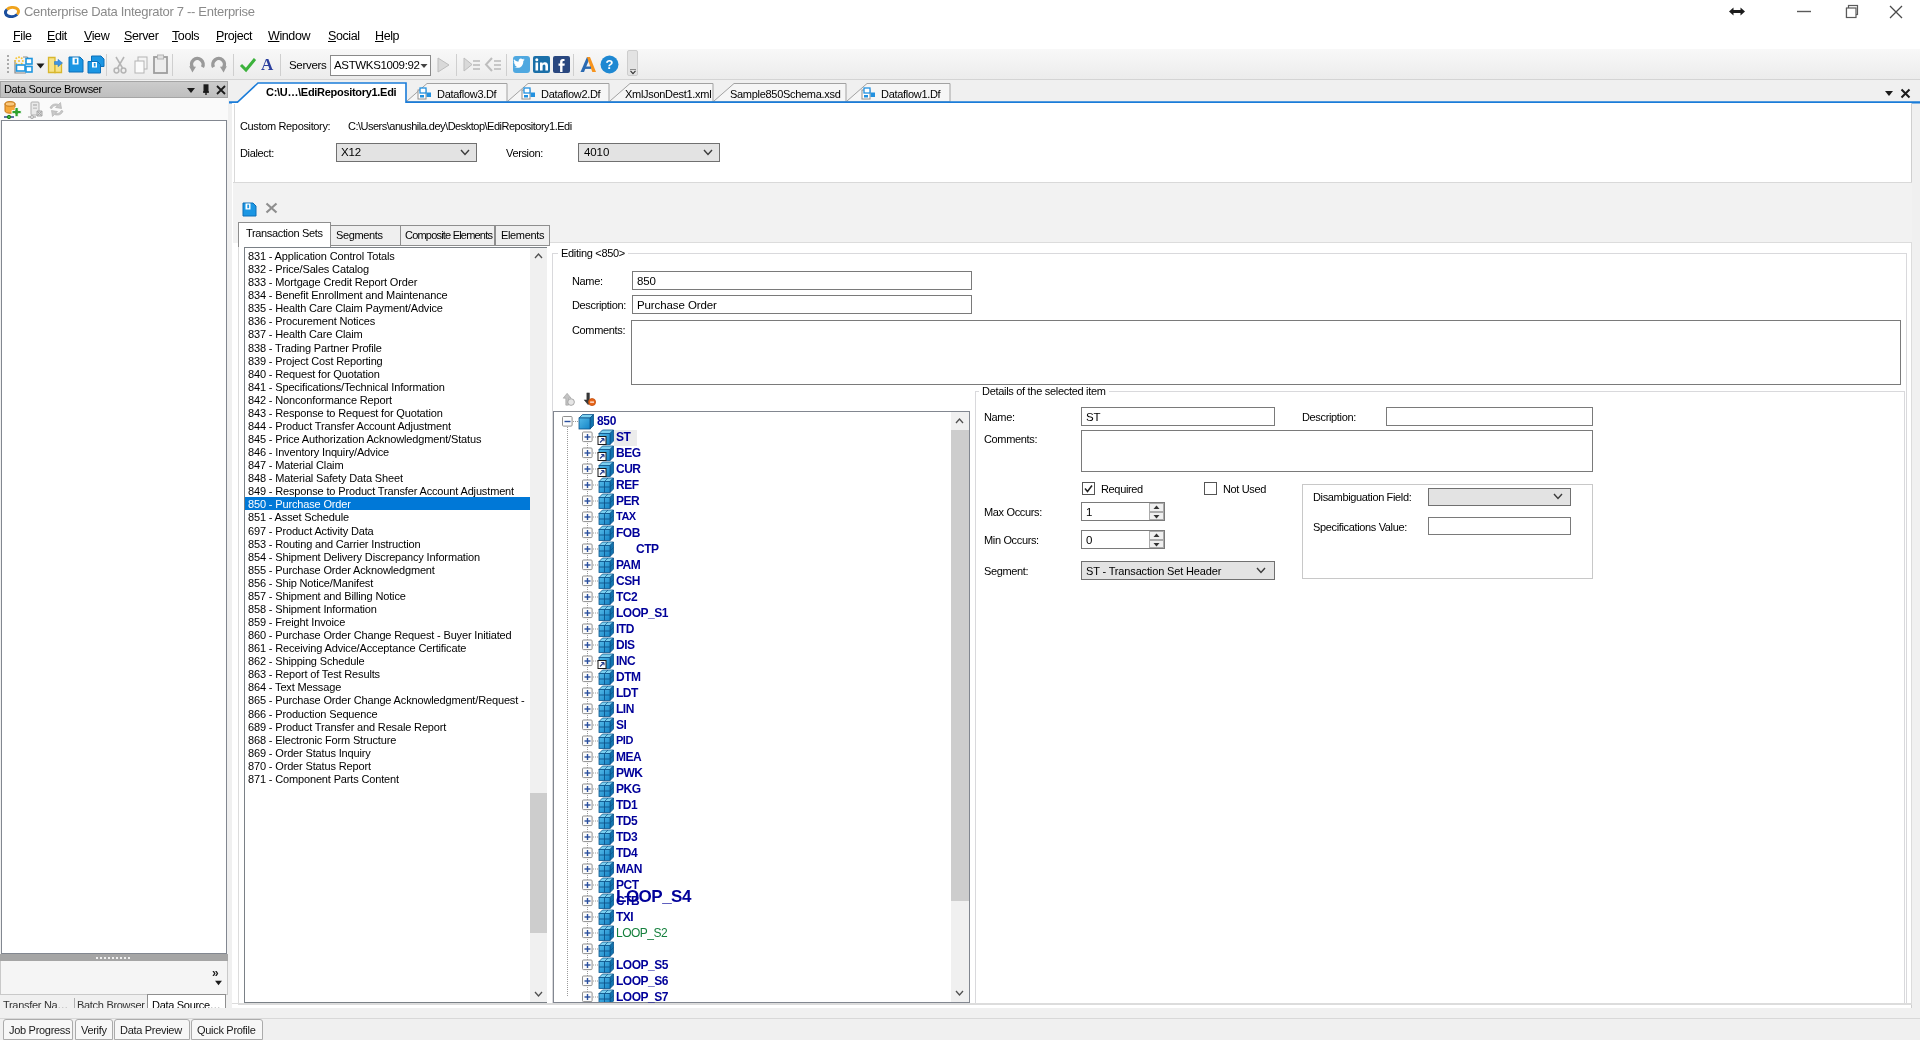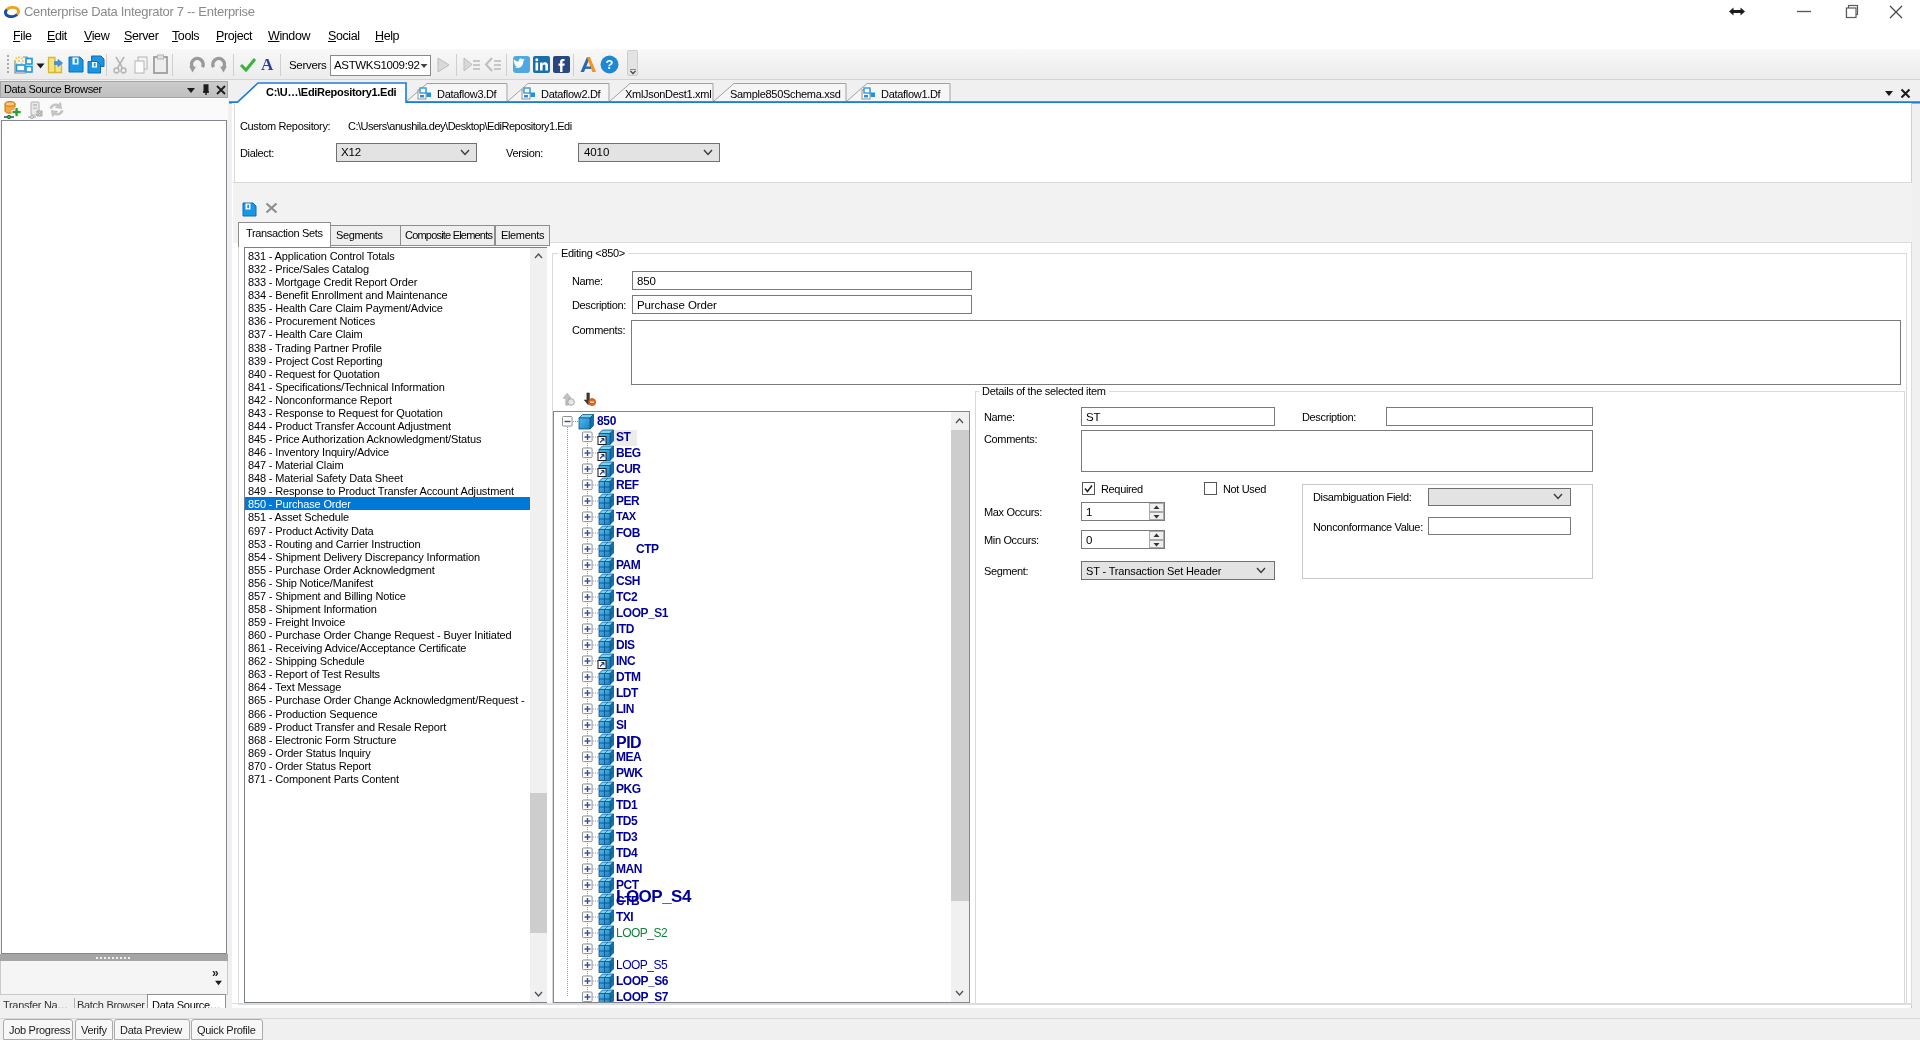--- a/index.html
+++ b/index.html
@@ -621,35 +621,35 @@
 <div class="ab" style="left:616px;top:574px;font-size:12px;letter-spacing:-0.5px;font-weight:bold;color:#000099">CSH</div>
 <div class="ab" style="left:616px;top:590px;font-size:12px;letter-spacing:-0.5px;font-weight:bold;color:#000099">TC2</div>
 <div class="ab" style="left:616px;top:606px;font-size:12px;letter-spacing:-0.5px;font-weight:bold;color:#000099">LOOP_S1</div>
 <div class="ab" style="left:616px;top:622px;font-size:12px;letter-spacing:-0.5px;font-weight:bold;color:#000099">ITD</div>
 <div class="ab" style="left:616px;top:638px;font-size:12px;letter-spacing:-0.5px;font-weight:bold;color:#000099">DIS</div>
 <div class="ab" style="left:616px;top:654px;font-size:12px;letter-spacing:-0.5px;font-weight:bold;color:#000099">INC</div>
 <div class="ab" style="left:616px;top:670px;font-size:12px;letter-spacing:-0.5px;font-weight:bold;color:#000099">DTM</div>
 <div class="ab" style="left:616px;top:686px;font-size:12px;letter-spacing:-0.5px;font-weight:bold;color:#000099">LDT</div>
 <div class="ab" style="left:616px;top:702px;font-size:12px;letter-spacing:-0.5px;font-weight:bold;color:#000099">LIN</div>
 <div class="ab" style="left:616px;top:718px;font-size:12px;letter-spacing:-0.5px;font-weight:bold;color:#000099">SI</div>
-<div class="ab" style="left:616px;top:734px;font-size:16px;letter-spacing:-0.5px;font-weight:bold;color:#000099">PID</div>
+<div class="ab" style="left:616px;top:734px;font-size:11px;letter-spacing:-0.5px;font-weight:bold;color:#000099">PID</div>
 <div class="ab" style="left:616px;top:750px;font-size:12px;letter-spacing:-0.5px;font-weight:bold;color:#000099">MEA</div>
 <div class="ab" style="left:616px;top:766px;font-size:12px;letter-spacing:-0.5px;font-weight:bold;color:#000099">PWK</div>
 <div class="ab" style="left:616px;top:782px;font-size:12px;letter-spacing:-0.5px;font-weight:bold;color:#000099">PKG</div>
 <div class="ab" style="left:616px;top:798px;font-size:12px;letter-spacing:-0.5px;font-weight:bold;color:#000099">TD1</div>
 <div class="ab" style="left:616px;top:814px;font-size:12px;letter-spacing:-0.5px;font-weight:bold;color:#000099">TD5</div>
 <div class="ab" style="left:616px;top:830px;font-size:12px;letter-spacing:-0.5px;font-weight:bold;color:#000099">TD3</div>
 <div class="ab" style="left:616px;top:846px;font-size:12px;letter-spacing:-0.5px;font-weight:bold;color:#000099">TD4</div>
 <div class="ab" style="left:616px;top:862px;font-size:12px;letter-spacing:-0.5px;font-weight:bold;color:#000099">MAN</div>
 <div class="ab" style="left:616px;top:878px;font-size:12px;letter-spacing:-0.5px;font-weight:bold;color:#000099">PCT</div>
 <div class="ab" style="left:616px;top:894px;font-size:12px;letter-spacing:-0.5px;font-weight:bold;color:#000099">CTB</div>
 <div class="ab" style="left:616px;top:910px;font-size:12px;letter-spacing:-0.5px;font-weight:bold;color:#000099">TXI</div>
 <div class="ab" style="left:616px;top:926px;font-size:12px;letter-spacing:-0.5px;font-weight:normal;color:#15803d">LOOP_S2</div>
 <div class="ab" style="left:616px;top:887px;font-size:17px;letter-spacing:-0.5px;font-weight:bold;color:#000099">LOOP_S4</div>
-<div class="ab" style="left:616px;top:958px;font-size:12px;letter-spacing:-0.5px;font-weight:normal;color:#000099">LOOP_S5</div>
+<div class="ab" style="left:616px;top:958px;font-size:12px;letter-spacing:-0.5px;font-weight:bold;color:#000099">LOOP_S5</div>
 <div class="ab" style="left:616px;top:974px;font-size:12px;letter-spacing:-0.5px;font-weight:bold;color:#000099">LOOP_S6</div>
 <div class="ab" style="left:616px;top:990px;font-size:12px;letter-spacing:-0.5px;font-weight:bold;color:#000099">LOOP_S7</div>
 
 <div class="ab" style="left:951px;top:412px;width:18px;height:590px;background:#f0f0f0"></div>
 <svg class="ab" style="left:955px;top:418px" width="9" height="6" viewBox="0 0 9 6">
     <path d="M1 5 L4.5 1 L8 5" fill="none" stroke="#505050" stroke-width="1.3"></path>
   </svg>
 <div class="ab" style="left:951px;top:430px;width:18px;height:471px;background:#cdcdcd"></div>
 <svg class="ab" style="left:955px;top:990px" width="9" height="6" viewBox="0 0 9 6">
     <path d="M1 1 L4.5 5 L8 1" fill="none" stroke="#505050" stroke-width="1.3"></path>
@@ -698,21 +698,21 @@
 <div class="ab" style="left:1086px;top:565px;font-size:11px;letter-spacing:-0.15px;color:#000">ST - Transaction Set Header</div>
 <svg class="ab" style="left:1256px;top:567px" width="10" height="7" viewBox="0 0 10 7">
     <path d="M1 1 L5 5.5 L9 1" fill="none" stroke="#3c3c3c" stroke-width="1.4"></path>
   </svg>
 <div class="ab" style="left:1302px;top:484px;width:291px;height:95px;background:#fff;border:1px solid #c8c8c8"></div>
 <div class="ab" style="left:1313px;top:491px;font-size:11px;letter-spacing:-0.35px;color:#000">Disambiguation Field:</div>
 <div class="cmb" style="left:1428px;top:488px;width:143px;height:18px"></div>
 <svg class="ab" style="left:1553px;top:493px" width="10" height="7" viewBox="0 0 10 7">
     <path d="M1 1 L5 5.5 L9 1" fill="none" stroke="#3c3c3c" stroke-width="1.4"></path>
   </svg>
-<div class="ab" style="left:1313px;top:521px;font-size:11px;letter-spacing:-0.35px;color:#000">Nonconformance Value:</div>
+<div class="ab" style="left:1313px;top:521px;font-size:11px;letter-spacing:-0.35px;color:#000">Specifications Value:</div>
 <div class="inp" style="left:1428px;top:517px;width:143px;height:18px"></div>
 
 <div class="ab" style="left:232px;top:1003px;width:1680px;height:1px;background:#dcdcdc"></div>
 <div class="ab" style="left:0;top:1008px;width:1920px;height:10px;background:#f0f0f0"></div>
 <div class="ab" style="left:0;top:1018px;width:1920px;height:22px;background:#f0f0f0;border-top:1px solid #d8d8d8"></div>
 <div class="ab" style="left:3px;top:1019px;width:70px;height:21px;background:#f7f7f7;border:1px solid #ababab;border-radius:3px 3px 0 0"></div>
 <div class="ab" style="left:9px;top:1024px;font-size:11px;letter-spacing:-0.3px;color:#1b1b1b">Job Progress</div>
 <div class="ab" style="left:75px;top:1019px;width:38px;height:21px;background:#f7f7f7;border:1px solid #ababab;border-radius:3px 3px 0 0"></div>
 <div class="ab" style="left:81px;top:1024px;font-size:11px;letter-spacing:-0.3px;color:#1b1b1b">Verify</div>
 <div class="ab" style="left:114px;top:1019px;width:76px;height:21px;background:#f7f7f7;border:1px solid #ababab;border-radius:3px 3px 0 0"></div>

